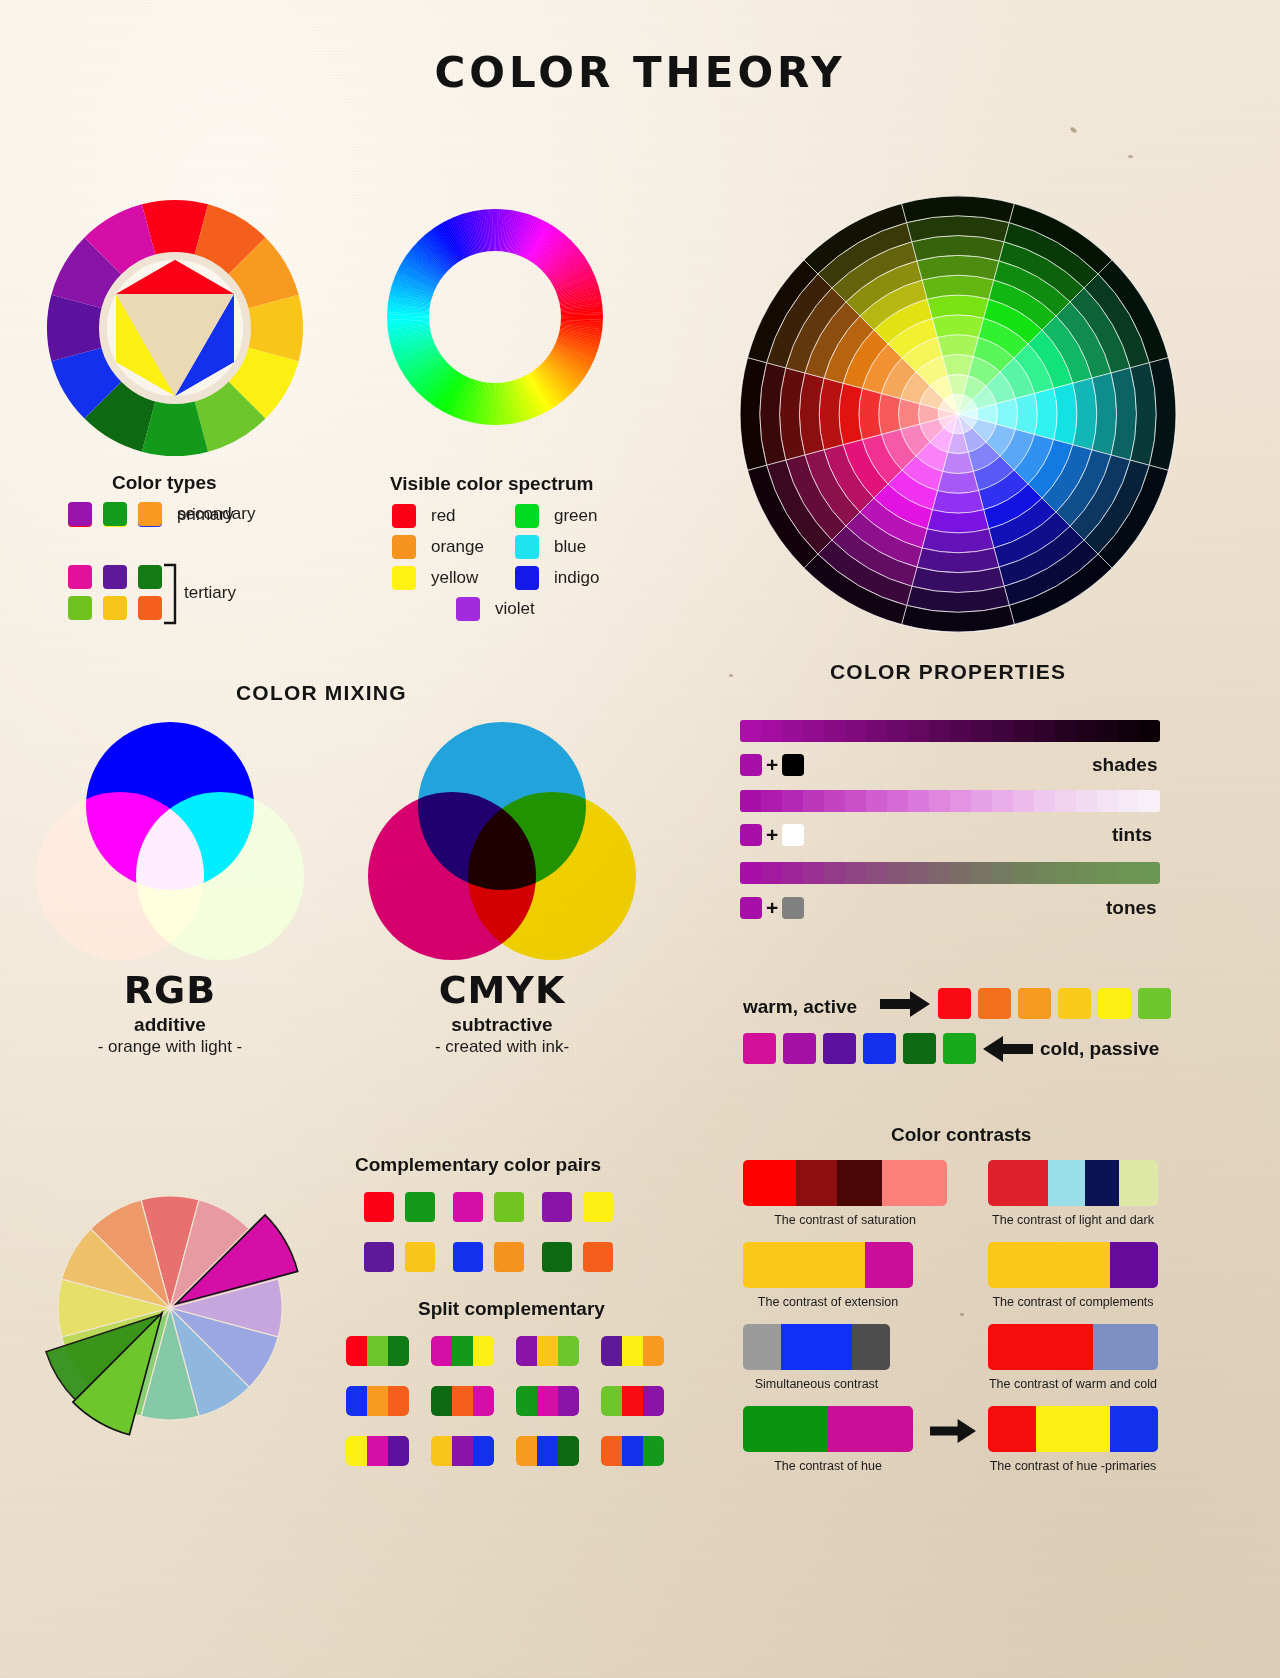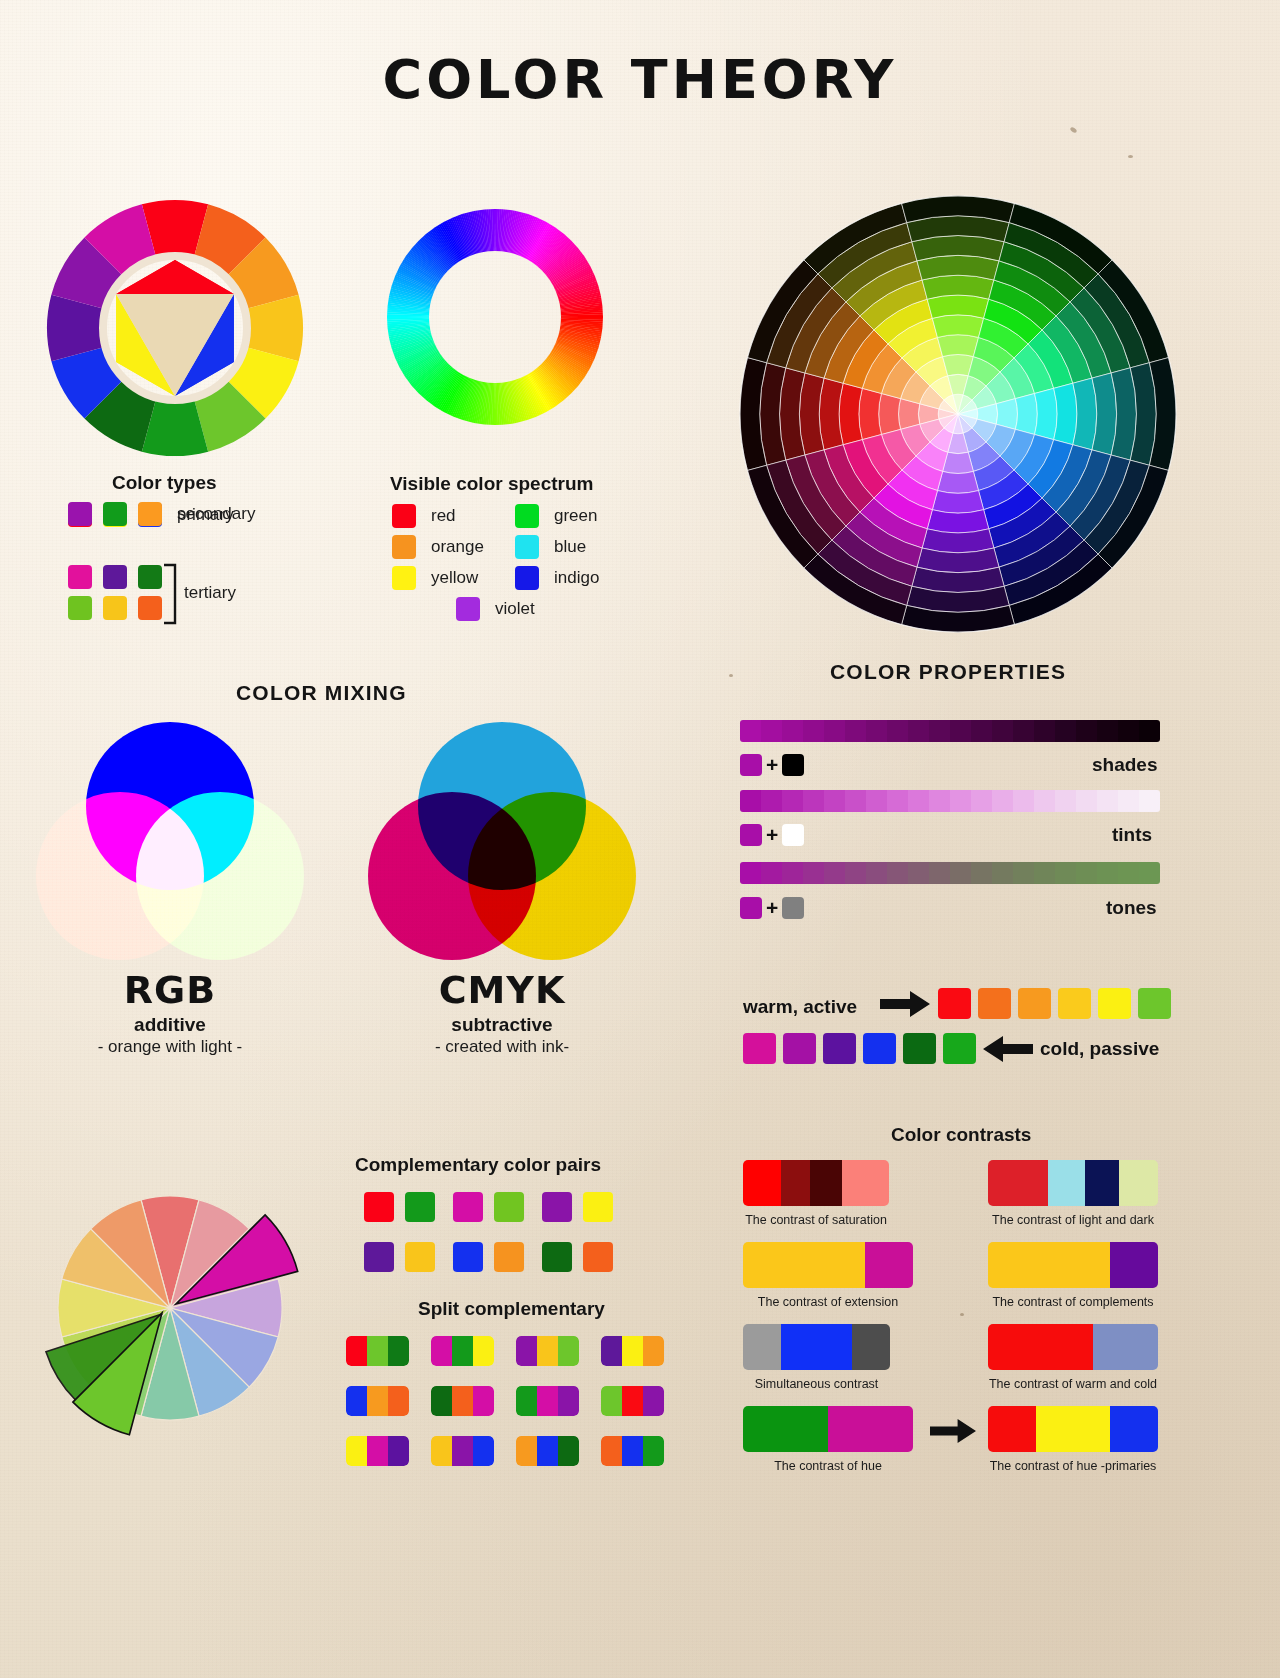--- a/index.html
+++ b/index.html
@@ -27,21 +27,21 @@
     background-image:
       repeating-linear-gradient(0deg, rgba(150,130,105,.045) 0 1px, rgba(255,255,255,0) 1px 3px),
       repeating-linear-gradient(90deg, rgba(150,130,105,.035) 0 1px, rgba(255,255,255,0) 1px 4px);
     pointer-events: none;
   }
   .speck { position:absolute; background:#8a7256; border-radius:50%; opacity:.55; }
 
   .title {
     position: absolute; top: 48px; left: 0; width: 100%;
     text-align: center;
-    font-size: 54px;
+    font-size: 42px;
     font-weight: bold;
     letter-spacing: 4px;
     color: #121212;
     font-family: "DejaVu Sans", sans-serif;
   }
 
   .sec-head {
     position: absolute;
     font-weight: bold;
     color: #141414;
@@ -968,21 +968,21 @@
       <span class="split-trio">
         <i style="background: rgb(244, 96, 28);"></i>
         <i style="background: rgb(20, 48, 239);"></i>
         <i style="background: rgb(19, 154, 27);"></i>
       </span>
     </div>
   </div>
 
 <div class="sec-head h-bold" style="left:875px;top:1124px;margin-left:16px;">Color contrasts</div>
 <div id="contrast-grid">
-    <div class="contrast-cell" style="left: 743px; top: 1160px; width: 146px;">
+    <div class="contrast-cell" style="left: 743px; top: 1160px; width: 204px;">
       <div class="contrast-bar">
         <i style="background: rgb(255, 0, 0); width: 26%;"></i>
         <i style="background: rgb(140, 14, 14); width: 20%;"></i>
         <i style="background: rgb(74, 5, 5); width: 22%;"></i>
         <i style="background: rgb(251, 128, 121); width: 32%;"></i>
       </div>
       <div class="contrast-cap">The contrast of saturation</div>
     </div>
     <div class="contrast-cell" style="left: 988px; top: 1160px; width: 170px;">
       <div class="contrast-bar">

